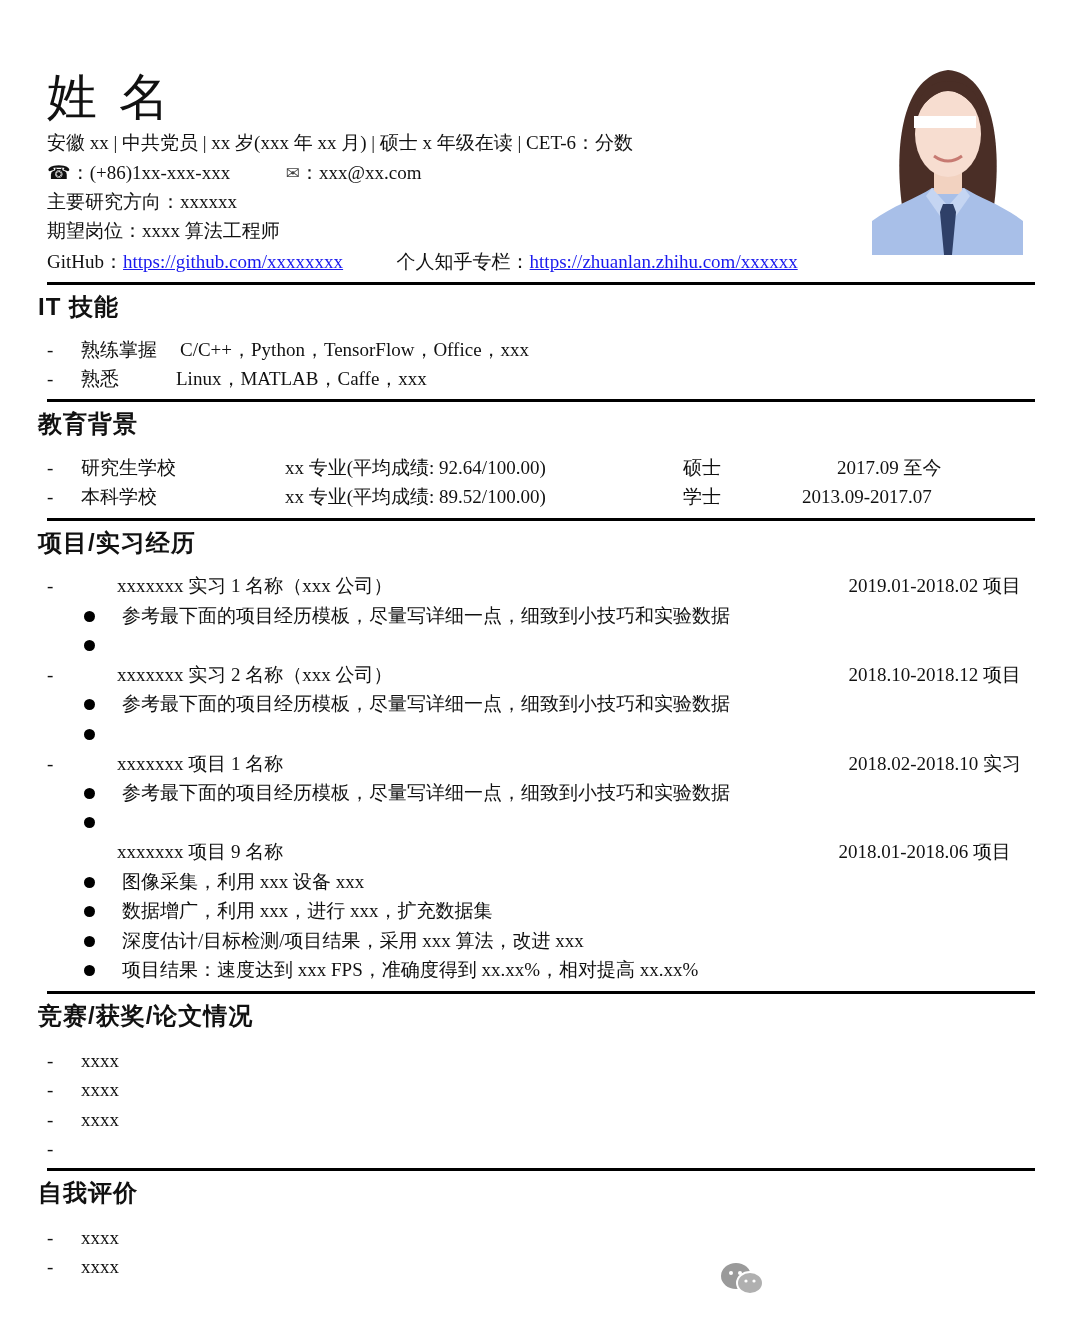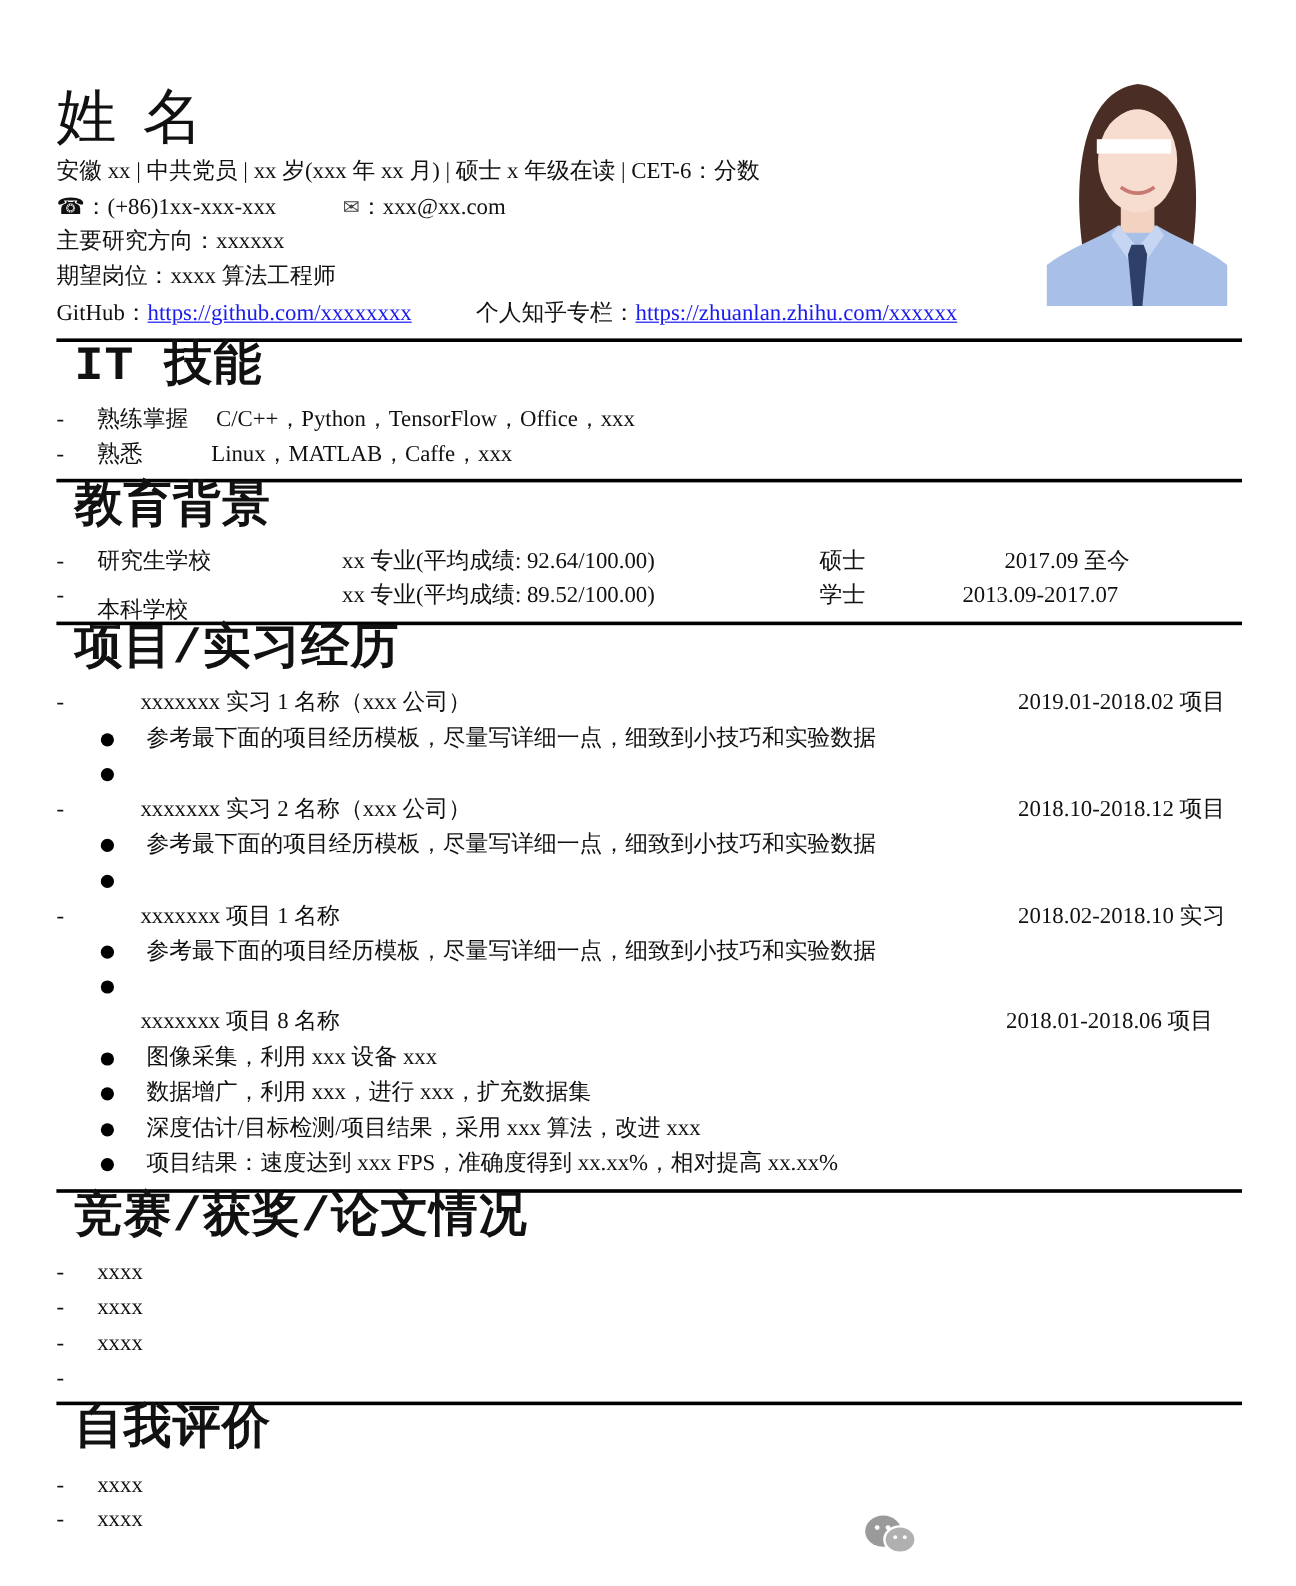--- a/index.html
+++ b/index.html
@@ -14,22 +14,22 @@
     letter-spacing: 22px; font-family: "DejaVu Serif", serif; font-weight: normal; margin-top: 28px;
   }
   .info-line { left: 47px; font-size: 19px; line-height: 24px; white-space: nowrap; }
   .info-line a { color: #1a1aee; text-decoration: underline; }
   .photo {
     left: 872px; top: 56px; width: 151px; height: 199px; overflow: hidden;
     background: #ffffff;
   }
   .rule { left: 47px; width: 988px; height: 3px; background: #000000; }
   .section-title {
-    left: 62px; font-size: 40px; line-height: 40px;
-    font-family: Liberation Mono, monospace; font-weight: bold; letter-spacing: 1px;
+    left: 38px; font-size: 24px; line-height: 40px;
+    font-family: Liberation Sans, sans-serif; font-weight: bold; letter-spacing: 1px;
   }
   .row { left: 47px; width: 980px; font-size: 19px; line-height: 24px; white-space: nowrap; }
   .dash { position: absolute; left: 0; top: 0; }
   .col { position: absolute; top: 0; }
   .bold { font-weight: normal; margin-left: 36px; }
   .bullet-dot {
     position: absolute; left: 37px; top: 7px; width: 11px; height: 11px;
     border-radius: 50%; background: #000;
   }
   .right-date { position: absolute; right: 0; top: 0; }
@@ -105,21 +105,21 @@
 
 <div class="abs row" style="top:456px;">
   <span class="dash">-</span>
   <span class="col" style="left:34px;text-align:center;">研究生学校</span>
   <span class="col" style="left:238px;">xx 专业(平均成绩: 92.64/100.00)</span>
   <span class="col" style="left:636px;">硕士</span>
   <span class="col" style="left:790px;">2017.09 至今</span>
 </div>
 <div class="abs row" style="top:485px;">
   <span class="dash">-</span>
-  <span class="col" style="left:34px;margin-top:12px;">本科学校</span>
+  <span class="col" style="left:34px;">本科学校</span>
   <span class="col" style="left:238px;">xx 专业(平均成绩: 89.52/100.00)</span>
   <span class="col" style="left:636px;">学士</span>
   <span class="col" style="left:755px;">2013.09-2017.07</span>
 </div>
 
 <div class="abs rule" style="top:518px;"></div>
 <div class="abs section-title" style="top:523px;">项目/实习经历</div>
 
 <div class="abs row" style="top:574px;">
   <span class="dash">-</span>
@@ -158,21 +158,21 @@
   <span class="bullet-dot"></span>
   <span class="col" style="left:75px;">参考最下面的项目经历模板，尽量写详细一点，细致到小技巧和实验数据</span>
 </div>
 <div class="abs row" style="top:810px;">
   <span class="bullet-dot"></span>
   <span class="col" style="left:75px;"></span>
 </div>
 
 <div class="abs row" style="top:840px;">
   <span class="dash"></span>
-  <span class="col bold" style="left:34px;">xxxxxxx 项目 8 名称</span>
+  <span class="col bold" style="left:34px;">xxxxxxx 项目 9 名称</span>
   <span class="right-date" style="right:16px;">2018.01-2018.06 项目</span>
 </div>
 <div class="abs row" style="top:870px;">
   <span class="bullet-dot"></span>
   <span class="col" style="left:75px;">图像采集，利用 xxx 设备 xxx</span>
 </div>
 <div class="abs row" style="top:899px;">
   <span class="bullet-dot"></span>
   <span class="col" style="left:75px;">数据增广，利用 xxx，进行 xxx，扩充数据集</span>
 </div>

